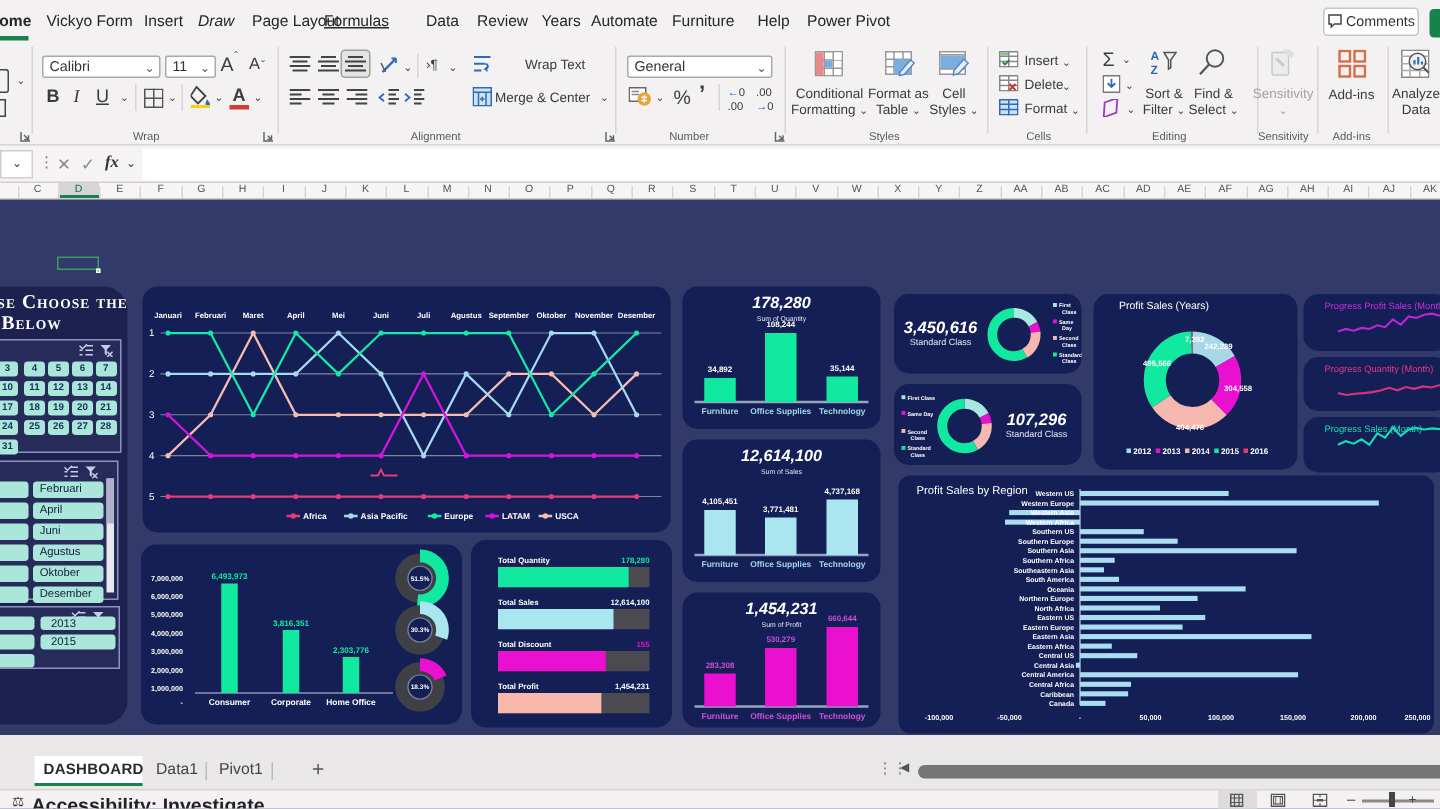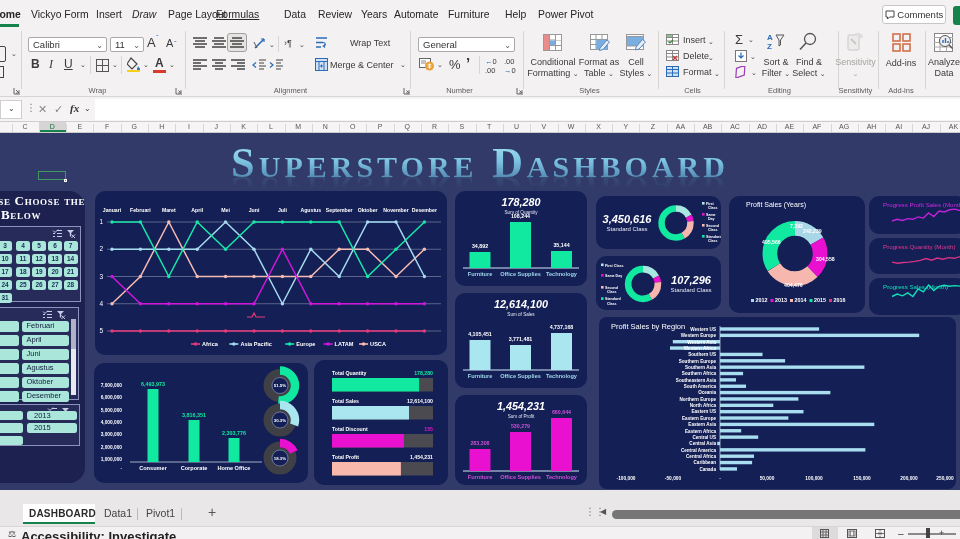--- a/index.html
+++ b/index.html
@@ -372,26 +372,20 @@
     <span class="colletter" style="left:888.8px;">AI</span>
     <div class="colline" style="left:885.1px;"></div>
     <span class="colletter" style="left:916.0px;">AJ</span>
     <div class="colline" style="left:912.4px;"></div>
     <span class="colletter" style="left:943.4px;">AK</span>
     <div class="colline" style="left:939.7px;"></div>
   </div>
 
   <div id="sheet">
 
-    <div style="position:absolute; left:0; top:9px; width:960px; text-align:center;
-      font-family:'Liberation Serif',serif; font-weight:bold; font-variant:small-caps;
-      font-size:42.5px; letter-spacing:4px; line-height:1;
-      background:linear-gradient(#9adcee 10%, #7cc3e2 45%, #41729f 100%);
-      -webkit-background-clip:text; -webkit-text-fill-color:transparent;
-      -webkit-box-reflect:below -16px linear-gradient(transparent 55%, rgba(255,255,255,0.35));">Superstore Dashboard</div>
 
     <div style="position:absolute; left:38px; top:38px; width:28px; height:9px; border:1.5px solid #3f9960;"></div>
     <div style="position:absolute; left:64px; top:46px; width:3px; height:3px; background:#3f9960; border:1px solid #fff;"></div>
     <div class="card" style="left:-20px; top:58px; width:105px; height:292px; border-radius:16px; background:#1c2150;">
     </div>
     <span style="position:absolute; left:-31px; top:60px; color:#fff; white-space:nowrap;
   font-family:'Liberation Serif',serif; font-weight:bold; font-variant:small-caps; font-size:13px; letter-spacing:0.7px;">Please Choose the</span>
     <span style="position:absolute; left:1px; top:74px; color:#fff;
   font-family:'Liberation Serif',serif; font-weight:bold; font-variant:small-caps; font-size:13px; letter-spacing:0.7px;">Below</span>
     <div class="slicerbox" style="left:-10px; top:93px; width:91px; height:76px;">

